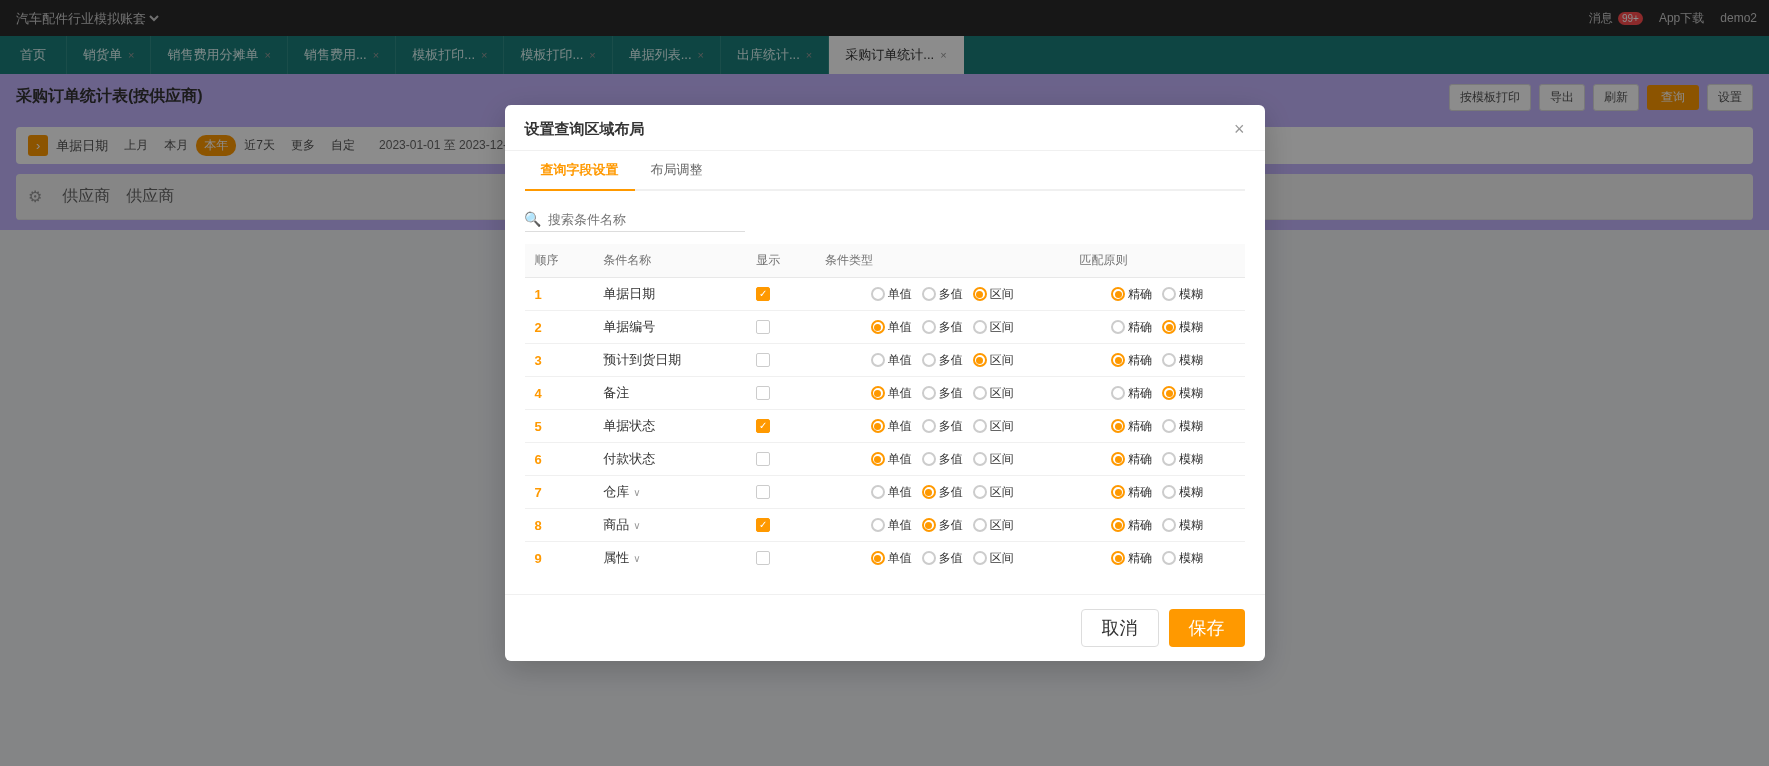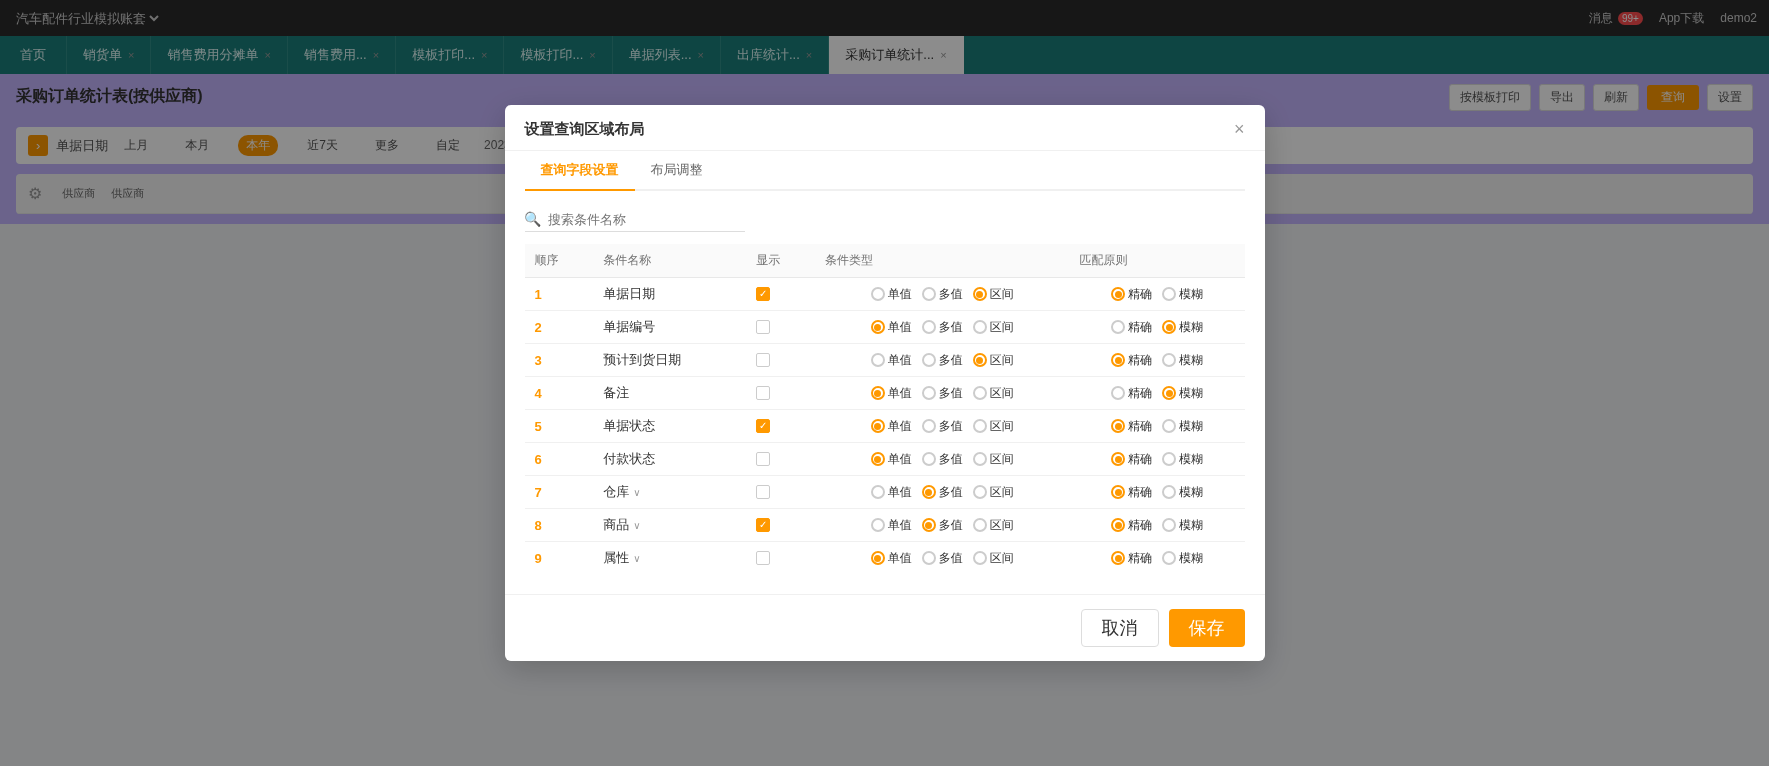--- a/index.html
+++ b/index.html
@@ -70,34 +70,34 @@
 
     
     .filter-bar {
       display: flex; align-items: center; gap: 8px; background: white;
       padding: 8px 12px; border-radius: 4px; margin-bottom: 10px;
     }
     .filter-bar .toggle-btn {
       background: #f90; color: white; border: none; padding: 3px 8px;
       border-radius: 3px; cursor: pointer; font-size: 13px;
     }
-    .date-options { display: flex; gap: 21px; align-items: center; }
+    .date-options { display: flex; gap: 0; align-items: center; }
     .date-opt {
       padding: 2px 8px; border-radius: 3px; font-size: 12px; cursor: pointer; color: #555;
     }
     .date-opt.active { background: #f90; color: white; border-radius: 10px; }
     .date-range { font-size: 12px; color: #666; margin-left: 8px; }
 
     
     .table-area { background: white; border-radius: 4px; overflow: hidden; }
     .table-header {
       display: flex; align-items: center; background: #f5f5f5;
       border-bottom: 1px solid #e8e8e8; padding: 8px 12px;
     }
-    .col-head { font-size: 11px; color: #666; padding: 4px 8px; }
+    .col-head { font-size: 16px; color: #666; padding: 4px 8px; }
 
     
     .overlay {
       position: fixed; top: 0; left: 0; right: 0; bottom: 0;
       background: rgba(0,0,0,0.45); z-index: 1000;
       display: flex; align-items: center; justify-content: center;
     }
 
     
     .modal {

